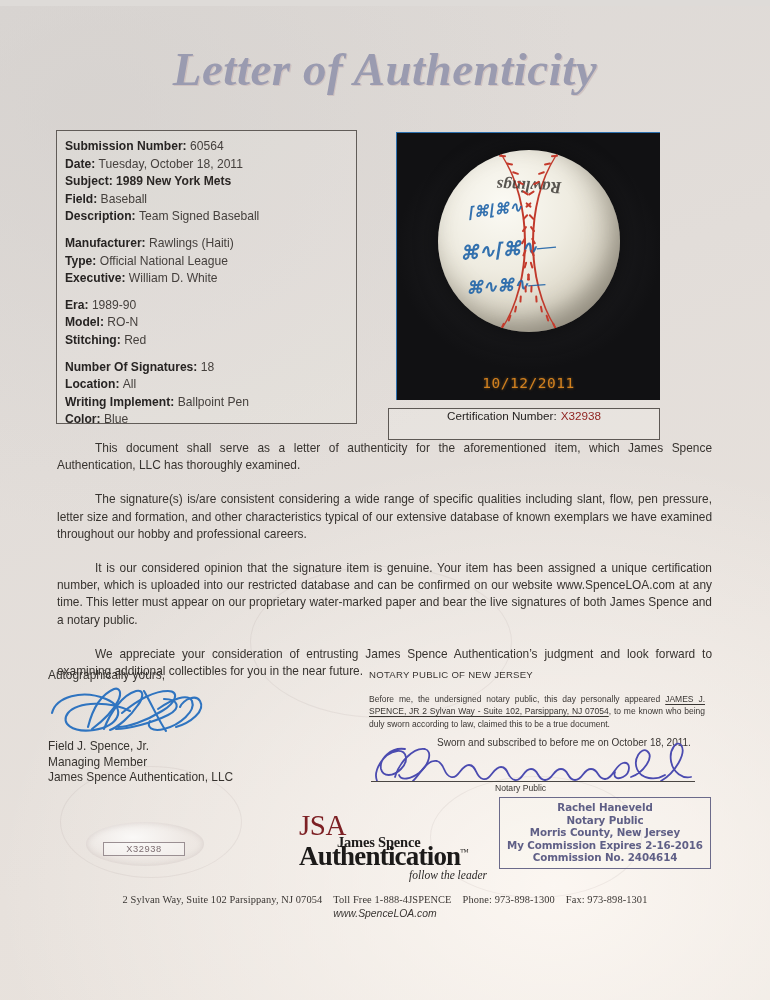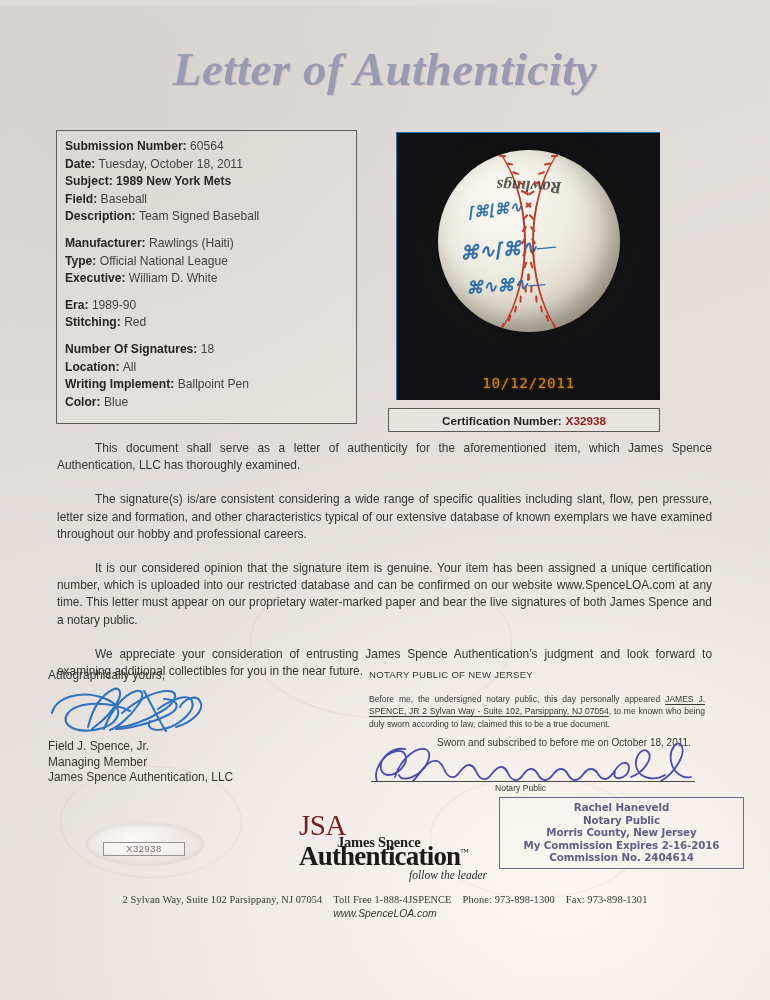--- a/index.html
+++ b/index.html
@@ -170,29 +170,29 @@
     color: #d2811f;
     text-shadow: 0 0 3px rgba(220,140,40,0.55);
   }
 
   
   #cert-bar {
     position: absolute;
     left: 388px;
     top: 402px;
     width: 272px;
-    height: 24px;
+    height: 32px;
     border: 1px solid #5d5854;
     background: rgba(255,253,250,0.16);
     box-sizing: border-box;
     display: flex;
-    align-items: center;
+    align-items: flex-start;
     justify-content: center;
     font-size: 11.7px;
-    font-weight: 700;
+    font-weight: 400;
     color: #262322;
   }
   #cert-bar .cert-val {
     color: #8e1f1c;
     margin-left: 4px;
   }
 
   
   #body-text {
     position: absolute;
@@ -282,21 +282,21 @@
     position: absolute;
     left: 126px;
     top: 114px;
     font-size: 8.6px;
     color: #3a3633;
   }
   #stamp {
     position: absolute;
     left: 130px;
     top: 128px;
-    width: 245px;
+    width: 212px;
     border: 1.4px solid #6b6a8a;
     box-sizing: border-box;
     padding: 3px 0 4px 0;
     text-align: center;
     background: rgba(255,253,250,0.10);
   }
   #stamp div {
     font-family: "DejaVu Sans", sans-serif;
     font-size: 10.3px;
     line-height: 12.6px;
@@ -423,20 +423,21 @@
       </div>
     <div class="info-gap"></div>
     <div id="info-g2">
         <div class="info-line"><span class="lbl">Manufacturer: </span><span class="val">Rawlings (Haiti)</span></div>
         <div class="info-line"><span class="lbl">Type: </span><span class="val">Official National League</span></div>
         <div class="info-line"><span class="lbl">Executive: </span><span class="val">William D. White</span></div>
       </div>
     <div class="info-gap"></div>
     <div id="info-g3">
         <div class="info-line"><span class="lbl">Era: </span><span class="val">1989-90</span></div>
+        <div class="info-line"><span class="lbl">Model: </span><span class="val">RO-N</span></div>
         <div class="info-line"><span class="lbl">Stitching: </span><span class="val">Red</span></div>
       </div>
     <div class="info-gap"></div>
     <div id="info-g4">
         <div class="info-line"><span class="lbl">Number Of Signatures: </span><span class="val">18</span></div>
         <div class="info-line"><span class="lbl">Location: </span><span class="val">All</span></div>
         <div class="info-line"><span class="lbl">Writing Implement: </span><span class="val">Ballpoint Pen</span></div>
         <div class="info-line"><span class="lbl">Color: </span><span class="val">Blue</span></div>
       </div>
   </div>

